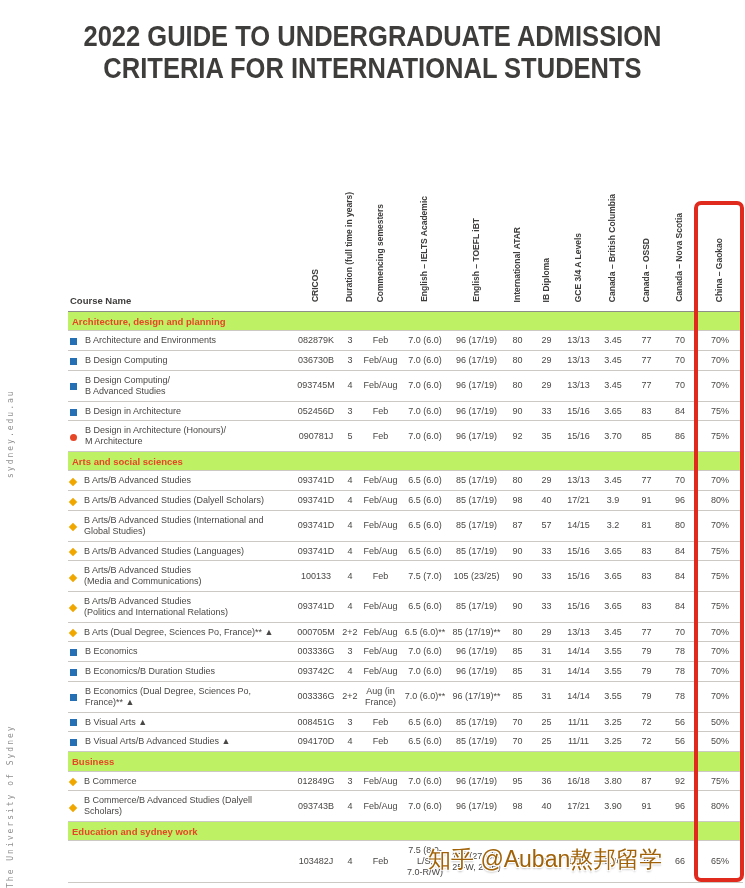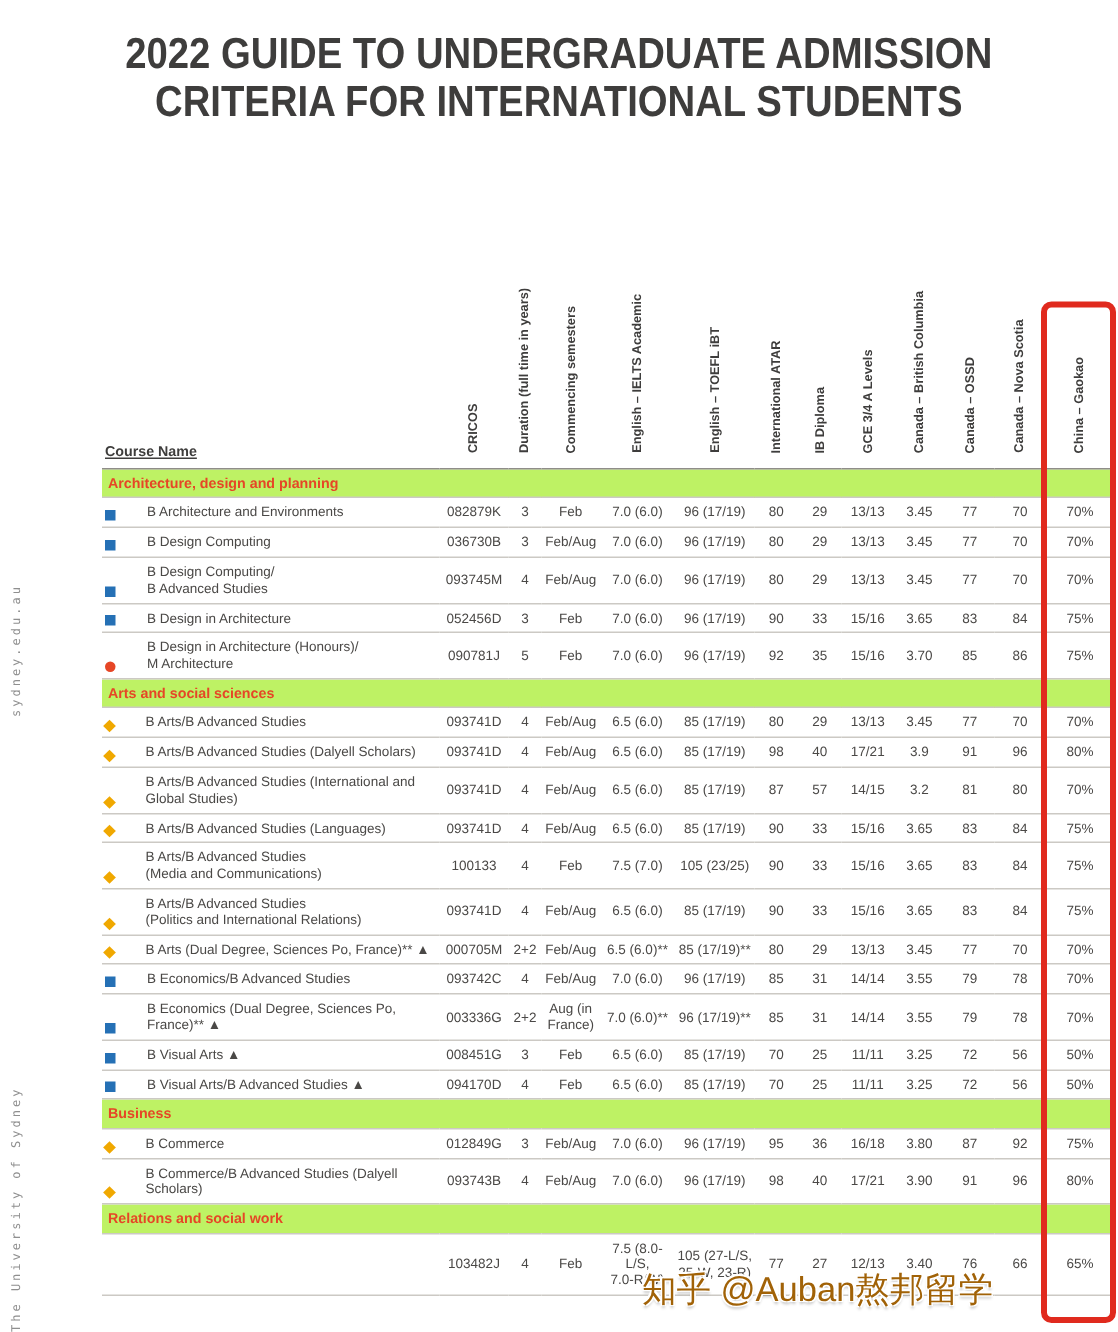--- a/index.html
+++ b/index.html
@@ -14,31 +14,31 @@
 
   
   .vmargin { position:absolute; left:6px; writing-mode:vertical-rl; transform:rotate(180deg);
     font-family:"DejaVu Sans Mono", monospace; font-size:8px; color:#8f8f8f; letter-spacing:2px; }
   #vm-top { top:383px; height:95px; }
   #vm-bottom { top:723px; height:165px; }
 
   
   #table-wrap { position:absolute; left:68px; top:192px; width:675px; }
   table { border-collapse:collapse; table-layout:fixed; width:675px; }
-  thead th { vertical-align:bottom; border-bottom:1.5px solid #8f8d89; padding:0 0 5px 0;text-decoration:underline; }
+  thead th { vertical-align:bottom; border-bottom:1.5px solid #8f8d89; padding:0 0 5px 0; }
   th.course-head { text-align:left; font-size:9.5px; color:#3e3d3c; padding-left:2px; }
   .vhead { display:inline-block; writing-mode:vertical-rl; transform:rotate(180deg);
     font-size:8.5px; font-weight:bold; color:#3e3d3c; line-height:1.1; max-height:112px;
     text-align:left; }
   td { font-size:9px; color:#4a4846; border-bottom:1px solid #ccc9c4; padding:4px 1px;
     text-align:center; vertical-align:middle; white-space:pre-line; line-height:1.2; }
   td.course { text-align:left; padding-left:2px; }
   tr.section-row td { background:#bef264; color:#e64626; font-weight:bold; font-size:9.5px;
     text-align:left; padding:4px 4px 3px 4px; border-bottom:1px solid #ccc9c4; white-space:normal; }
-  .cname-wrap { display:flex; align-items:flex-end; gap:21px; }
+  .cname-wrap { display:flex; align-items:center; gap:8px; }
   .cname { flex:1; }
   .mk { flex:none; display:inline-block; margin-top:2px; }
   .mk-square { width:7px; height:7px; background:#2570b5; }
   .mk-diamond { width:6px; height:6px; background:#f0a800; transform:rotate(45deg); margin-top:3px; }
   .mk-circle { width:7px; height:7px; border-radius:50%; background:#e64626; }
 
   
   #gaokao-highlight { position:absolute; left:694px; top:201px; width:50px; height:681px;
     border:4px solid #e02a1e; border-radius:7px; pointer-events:none; z-index:5; }
 
@@ -280,21 +280,36 @@
             <td>85 (17/19)**</td>
             <td>80</td>
             <td>29</td>
             <td>13/13</td>
             <td>3.45</td>
             <td>77</td>
             <td>70</td>
             <td>70%</td>
           </tr>
           <tr>
-            <td class="course"><div class="cname-wrap"><span class="mk mk-square"></span><span class="cname">B Economics/B Advanced Studies</span></div></td>
+            <td class="course"><div class="cname-wrap"><span class="mk mk-square"></span><span class="cname">B Economics</span></div></td>
+            <td>003336G</td>
+            <td>3</td>
+            <td>Feb/Aug</td>
+            <td>7.0 (6.0)</td>
+            <td>96 (17/19)</td>
+            <td>85</td>
+            <td>31</td>
+            <td>14/14</td>
+            <td>3.55</td>
+            <td>79</td>
+            <td>78</td>
+            <td>70%</td>
+          </tr>
+          <tr>
+            <td class="course"><div class="cname-wrap"><span class="mk mk-square"></span><span class="cname">B Economics/B Duration Studies</span></div></td>
             <td>093742C</td>
             <td>4</td>
             <td>Feb/Aug</td>
             <td>7.0 (6.0)</td>
             <td>96 (17/19)</td>
             <td>85</td>
             <td>31</td>
             <td>14/14</td>
             <td>3.55</td>
             <td>79</td>
@@ -376,21 +391,21 @@
             <td>96 (17/19)</td>
             <td>98</td>
             <td>40</td>
             <td>17/21</td>
             <td>3.90</td>
             <td>91</td>
             <td>96</td>
             <td>80%</td>
           </tr>
           <tr class="section-row">
-            <td colspan="13">Relations and social work</td>
+            <td colspan="13">Education and sydney work</td>
           </tr>
           <tr>
             <td class="course"></td>
             <td>103482J</td>
             <td>4</td>
             <td>Feb</td>
             <td>7.5 (8.0- L/S,
 7.0-R/W)</td>
             <td>105 (27-L/S,
 25-W, 23-R)</td>

